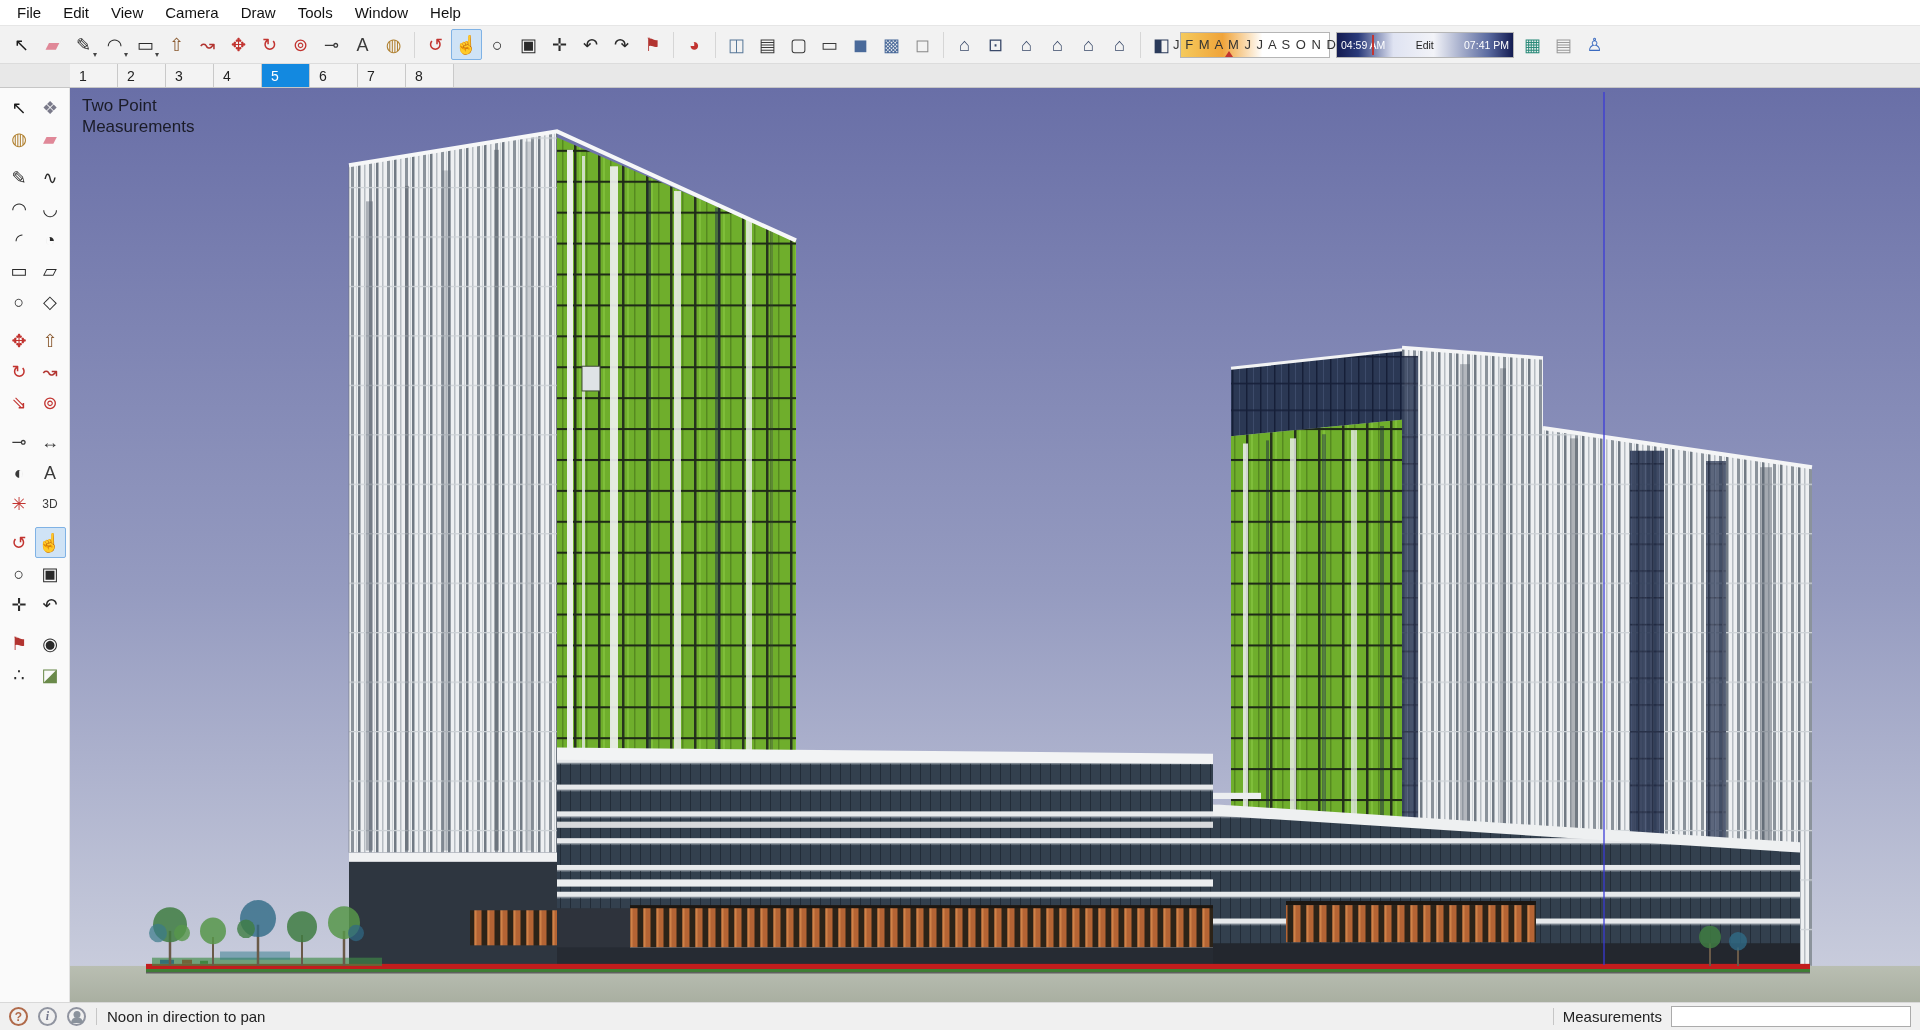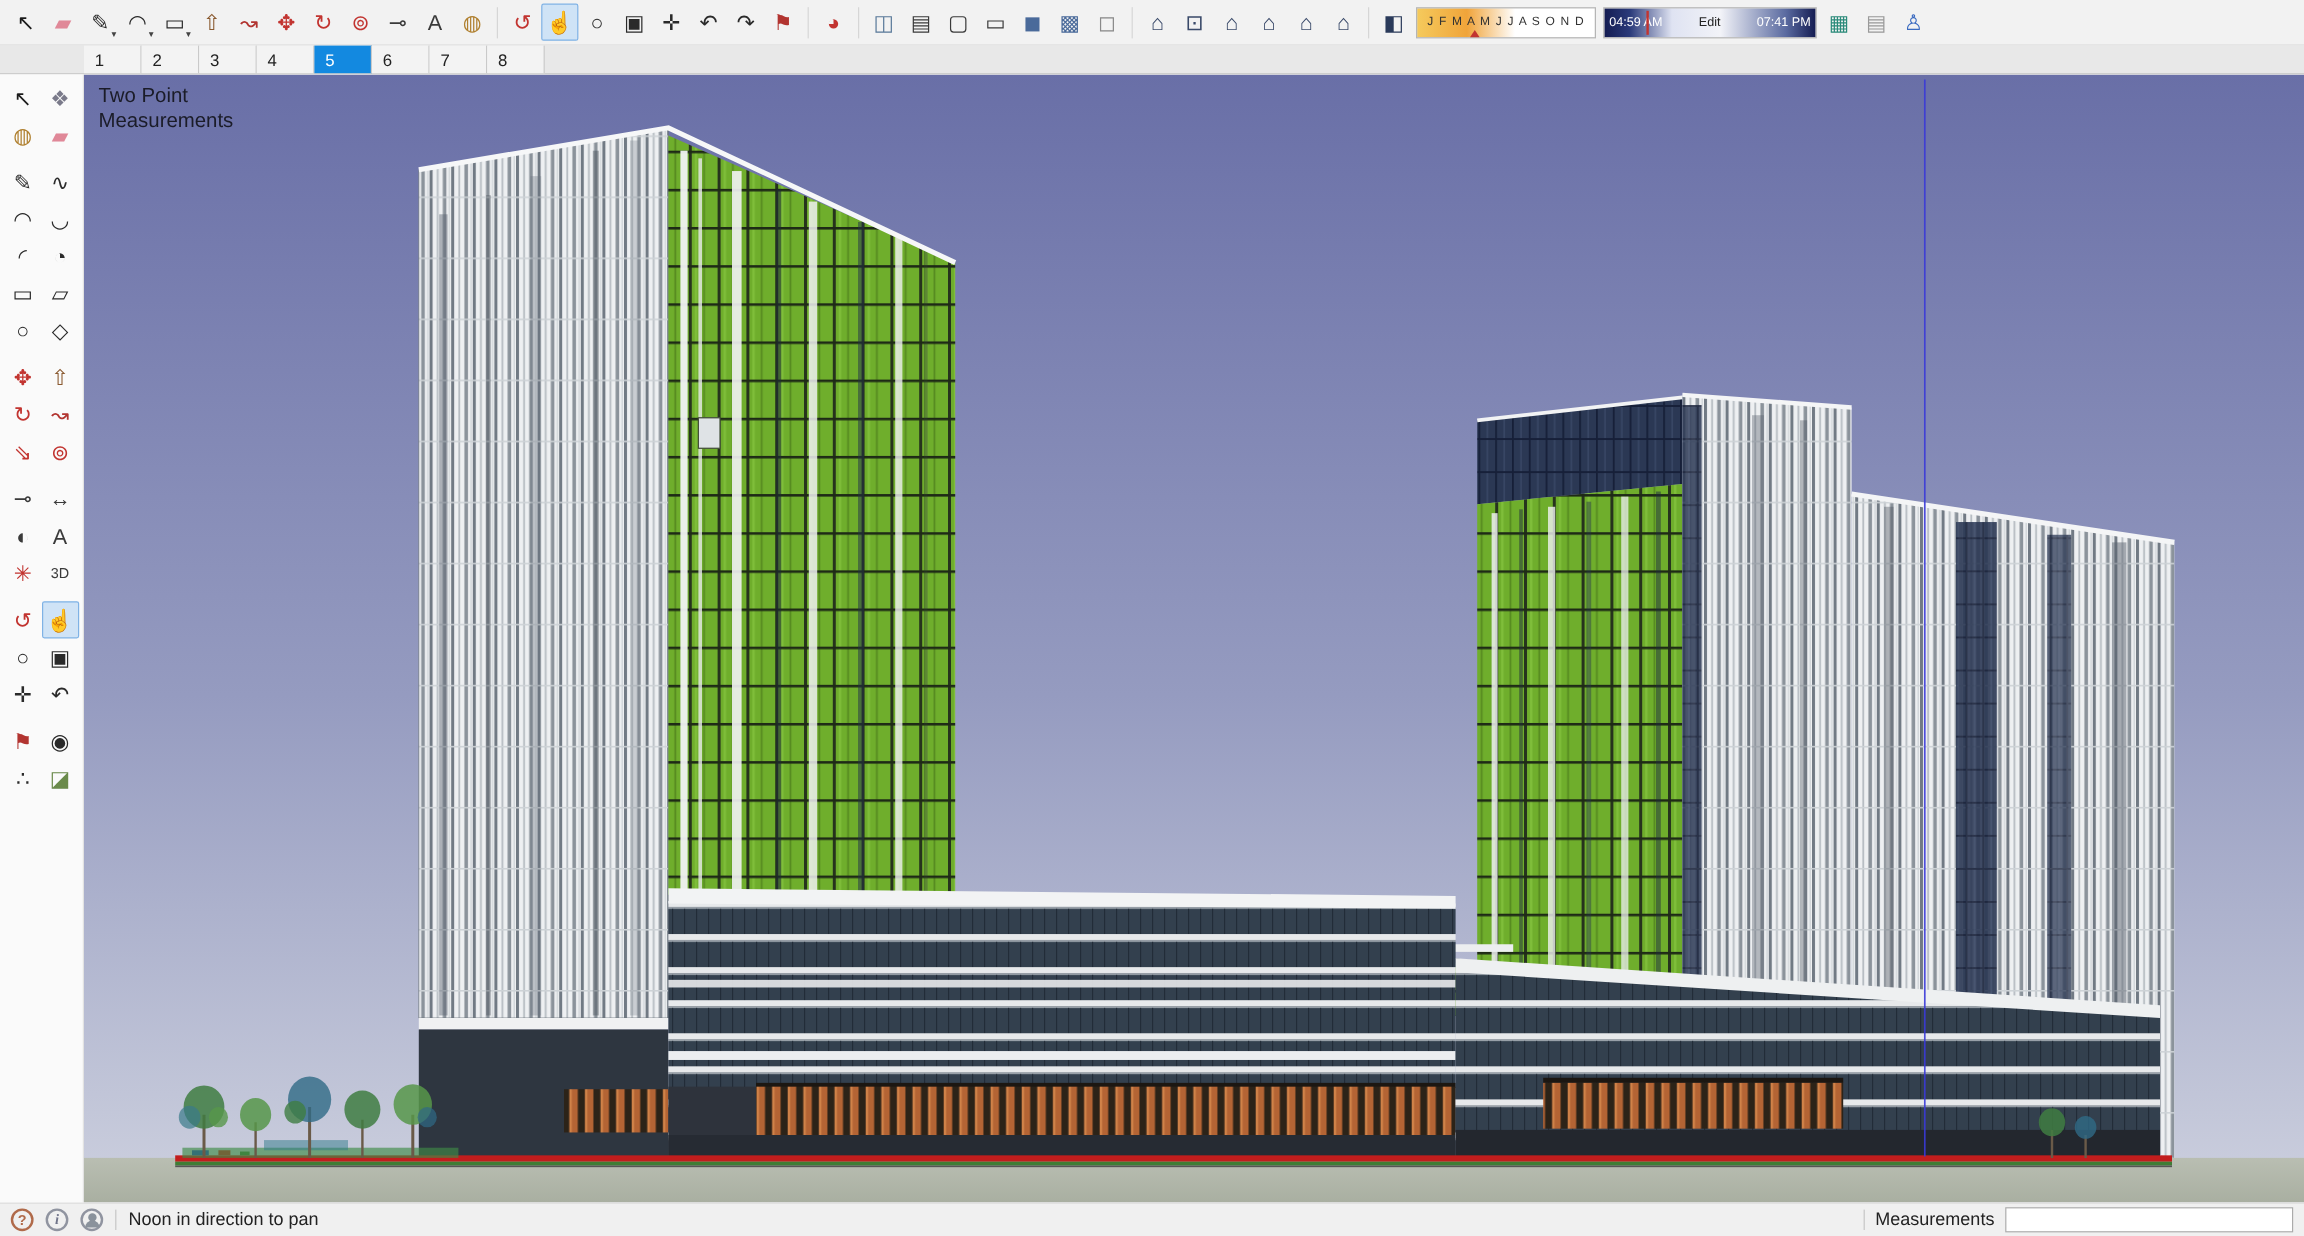--- a/index.html
+++ b/index.html
@@ -23,21 +23,21 @@
   .toolbar{flex:0 0 38px;background:var(--toolbar-bg,#f2f2f2);display:flex;align-items:center;padding:0 6px;border-bottom:1px solid #dcdcdc}
   .tb-icons{display:flex;align-items:center}
   .tb-sep{width:1px;height:26px;background:#d6d6d6;margin:0 5px;flex:0 0 auto}
   .tool-btn{width:31px;height:31px;display:flex;align-items:center;justify-content:center;border:1px solid transparent;border-radius:2px;position:relative;flex:0 0 auto}
   .tool-btn.active{background:var(--active-tool-bg,#cfe3f6);border-color:var(--active-tool-border,#7fb2e5)}
   .glyph{font-size:18px;line-height:1}
   .caret{position:absolute;right:1px;bottom:0;font-size:8px;color:#444}
 
   .shadow-date{width:150px;height:26px;margin:0 3px;border:1px solid #b5b5b5;position:relative;display:flex;align-items:center;justify-content:center;
     background:linear-gradient(90deg,#f5ca5c 0%,#f0a43a 28%,#ffffff 55%,#ffffff 100%)}
-  .months{font-size:10px;letter-spacing:1px;color:#333;white-space:nowrap}
+  .months{font-size:13px;letter-spacing:1px;color:#333;white-space:nowrap}
   .date-marker{position:absolute;left:30%;bottom:0;width:0;height:0;border-left:4px solid transparent;border-right:4px solid transparent;border-bottom:6px solid #c23430}
   .shadow-time{width:178px;height:26px;margin:0 3px;border:1px solid #b5b5b5;display:flex;align-items:center;justify-content:space-between;padding:0 4px;position:relative;
     background:linear-gradient(90deg,#141c52 0%,#2a3a7a 12%,#dfe3f2 32%,#f2f3f8 55%,#5a6aa0 86%,#141c52 100%)}
   .time{font-size:10.5px;white-space:nowrap}
   .t1{color:#fff}.t2{color:#222}.t3{color:#fff}
   .time-marker{position:absolute;left:20%;top:2px;bottom:2px;width:2px;background:#c23430}
 
   
   .scenetabs{flex:0 0 24px;background:#e8e8e8;display:flex;align-items:stretch;border-bottom:1px solid #c6c6c6;padding-left:70px}
   .scene-tab{width:48px;display:flex;align-items:center;padding-left:9px;font-size:14px;color:#222;background:#f3f3f3;border-right:1px solid #c9c9c9}
@@ -64,20 +64,30 @@
   .sb-sep{width:1px;height:17px;background:#c6c6c6;flex:0 0 auto}
   .sb-right{margin-left:auto;display:flex;align-items:center;gap:9px}
   .measure-input{width:240px;height:21px;background:#fff;border:1px solid #ababab;font-size:13px;padding:0 4px;font-family:"Liberation Sans",sans-serif}
 </style>
 </head>
 <body>
 
 <div class="app">
 
 
+  <div class="menubar" id="menubar">
+      <div class="menu-item">File</div>
+      <div class="menu-item">Edit</div>
+      <div class="menu-item">View</div>
+      <div class="menu-item">Camera</div>
+      <div class="menu-item">Draw</div>
+      <div class="menu-item">Tools</div>
+      <div class="menu-item">Window</div>
+      <div class="menu-item">Help</div>
+    </div>
 
   <div class="toolbar">
     <div class="tb-icons" id="tb-main">
         <div class="tool-btn">
           <span class="glyph" style="color: rgb(26, 26, 26);">↖</span>
         </div>
         <div class="tool-btn">
           <span class="glyph" style="color: rgb(224, 136, 152);">▰</span>
         </div>
         <div class="tool-btn">

